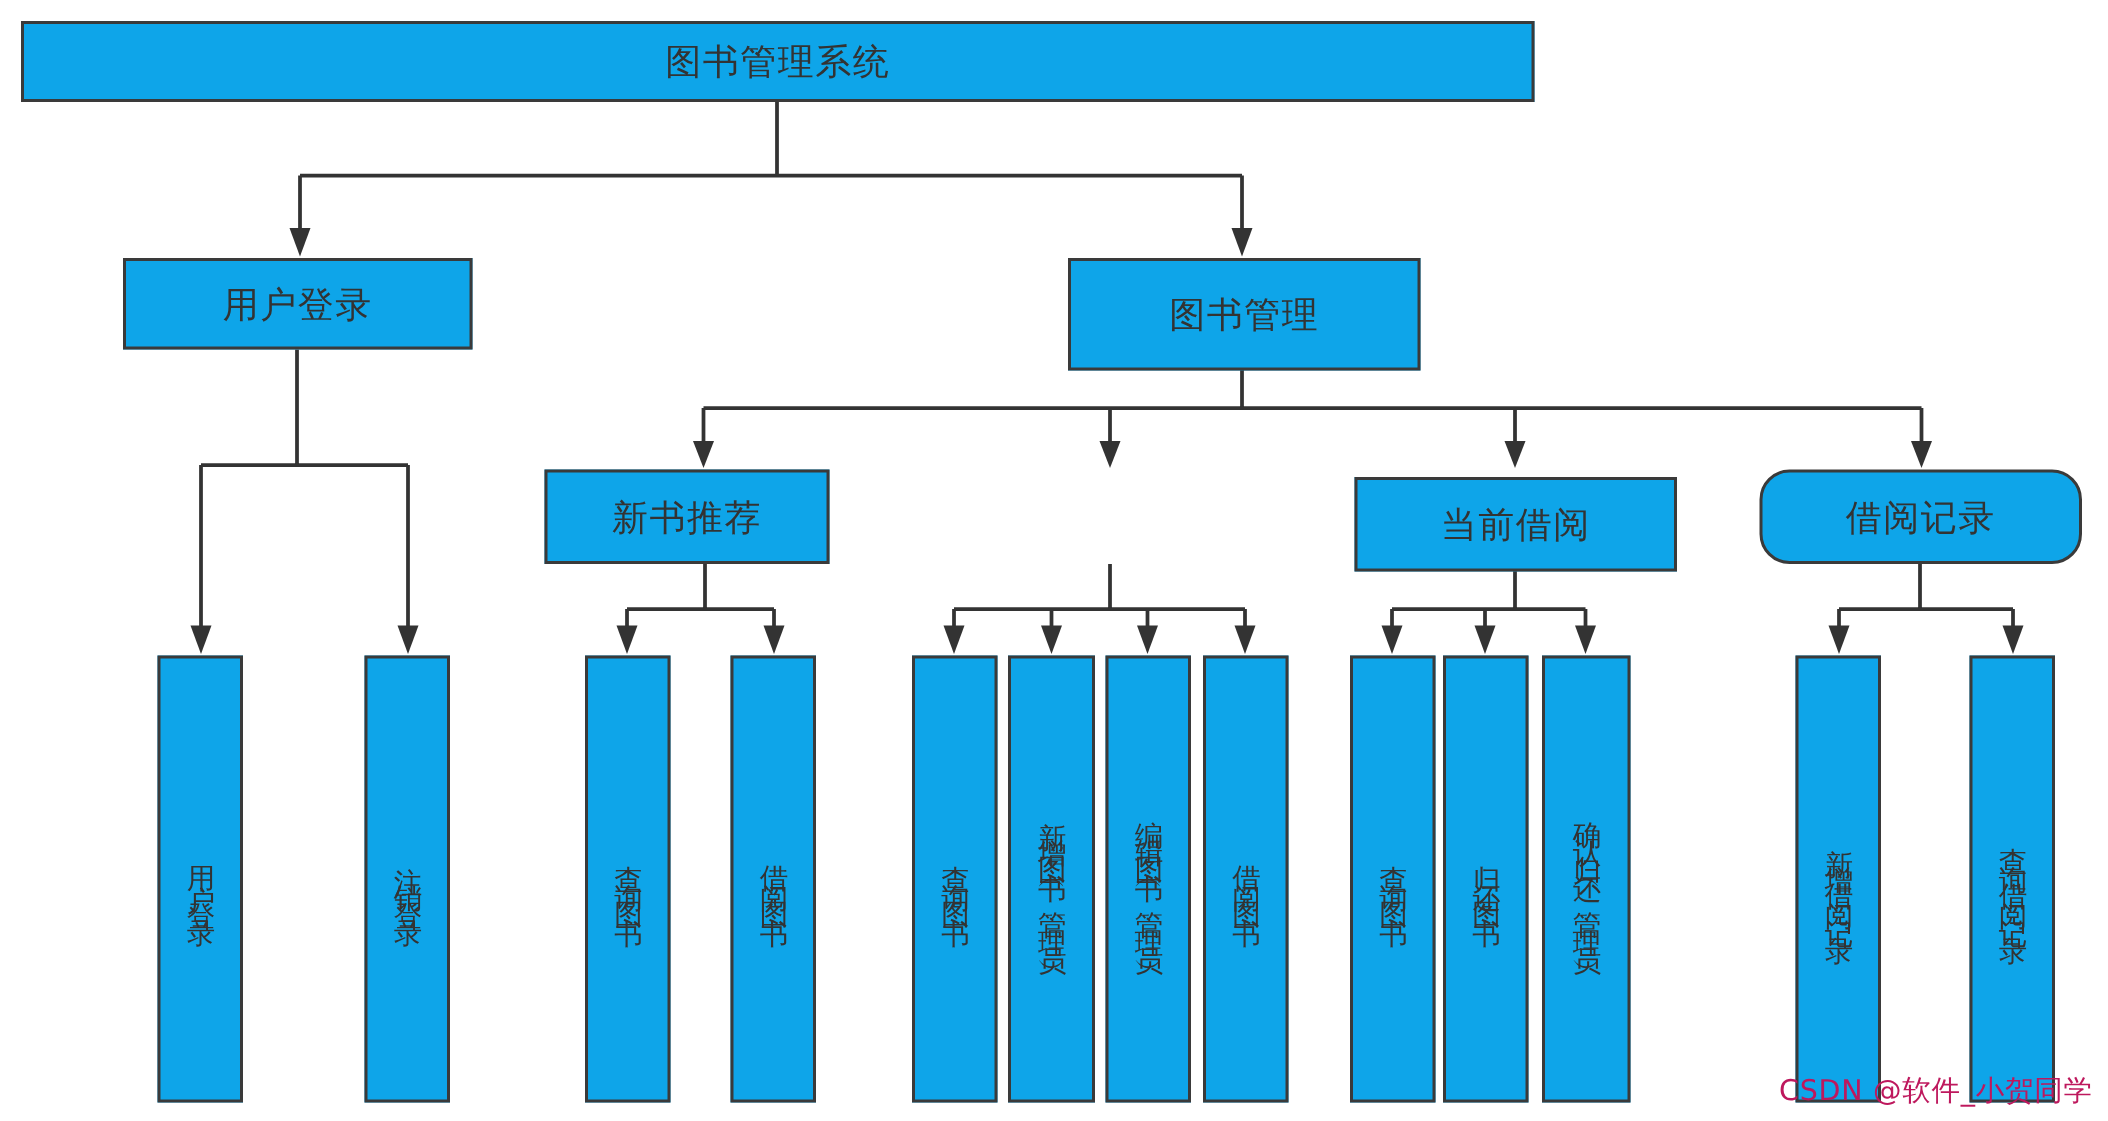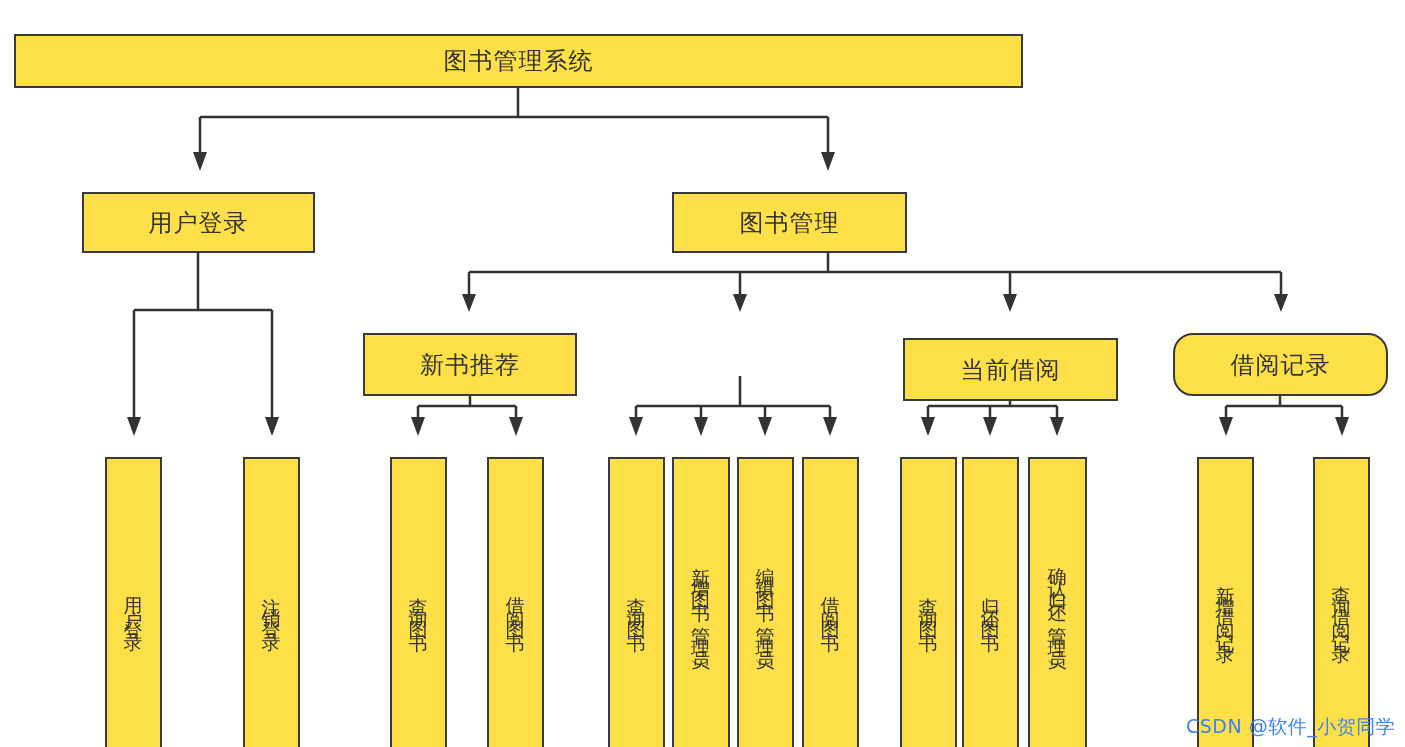--- a/index.html
+++ b/index.html
@@ -1,57 +1,56 @@
 <!DOCTYPE html>
 <html><head>
 <meta charset="utf-8">
 <style>
   html,body{margin:0;padding:0;background:#fff;}
   #stage{
     position:relative;width:1405px;height:747px;background:#ffffff;overflow:hidden;
     font-family:"DejaVu Sans","Liberation Sans",sans-serif;color:#333333;
   }
   .box{
-    position:absolute;box-sizing:border-box;background:#fde047;
+    position:absolute;box-sizing:border-box;background:#0ea5e9;
     border:2.5px solid #3a3a3a;display:flex;align-items:center;justify-content:center;
     z-index:2;
-    margin-top:20px;
   }
   .hbox{font-size:24px;letter-spacing:1px;white-space:nowrap;}
   .vbox > span{
     writing-mode:vertical-rl;text-orientation:mixed;
     font-size:19px;letter-spacing:12px;line-height:1;white-space:nowrap;
   }
   
   .b-root{left:14px;top:14px;width:1009px;height:54px;}
   
   .b-login{left:82px;top:172px;width:233px;height:61px;}
-  .b-mgmt{left:672px;top:172px;width:235px;height:61px;}
+  .b-mgmt{left:712px;top:172px;width:235px;height:75px;}
   
-  .b-rec{left:363px;top:313px;width:214px;height:63px;}
+  .b-rec{left:363px;top:313px;width:190px;height:63px;}
   .b-bor{left:633px;top:313px;width:215px;height:63px;}
   .b-cur{left:903px;top:318px;width:215px;height:63px;}
   .b-log{left:1173px;top:313px;width:215px;height:63px;border-radius:20px;}
   
   .leaf{top:437px;height:298px;width:57px;}
   .lf-0{left:105px;}  .lf-1{left:243px;}
   .lf-2{left:390px;}  .lf-3{left:487px;}
   .lf-4{left:608px;}  .lf-5{left:672px;width:58px;}
   .lf-6{left:737px;}  .lf-7{left:802px;}
   .lf-8{left:900px;}  .lf-9{left:962px;}
   .lf-10{left:1028px;width:59px;}
   .lf-11{left:1197px;} .lf-12{left:1313px;}
   
   #wires{position:absolute;left:0;top:0;width:1405px;height:747px;z-index:1;}
   #wires path{stroke:#333333;stroke-width:2.5;fill:none;}
   #wires polygon{fill:#333333;stroke:none;}
   
   .watermark{
     position:absolute;left:1186px;top:714px;z-index:6;
-    font-size:19px;color:#3b82f6;white-space:nowrap;letter-spacing:0.5px;
+    font-size:19px;color:#be185d;white-space:nowrap;letter-spacing:0.5px;
   }
 </style>
 </head>
 <body>
 
 <div id="stage">
 
   <svg id="wires" viewBox="0 0 1405 747" xmlns="http://www.w3.org/2000/svg">
     <g>
       <path d="M518 68 V117 M200 117 H828 M200 117 V154 M828 117 V154"></path>

